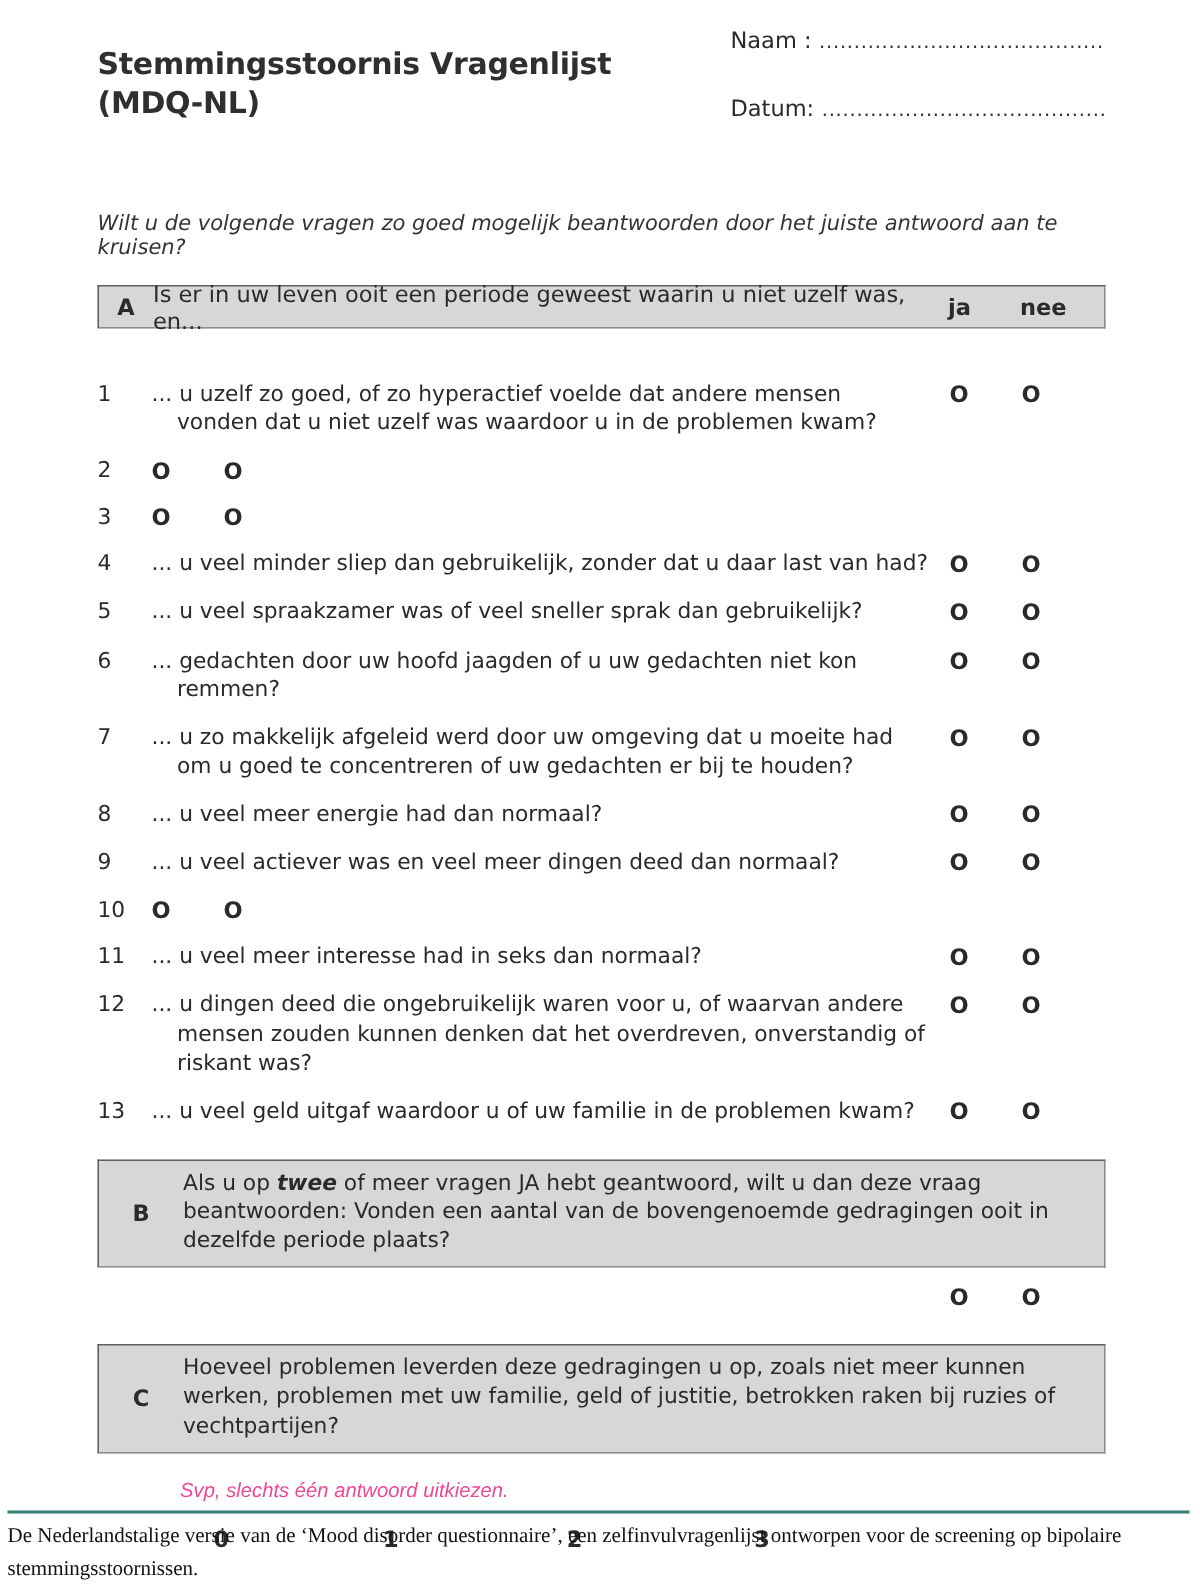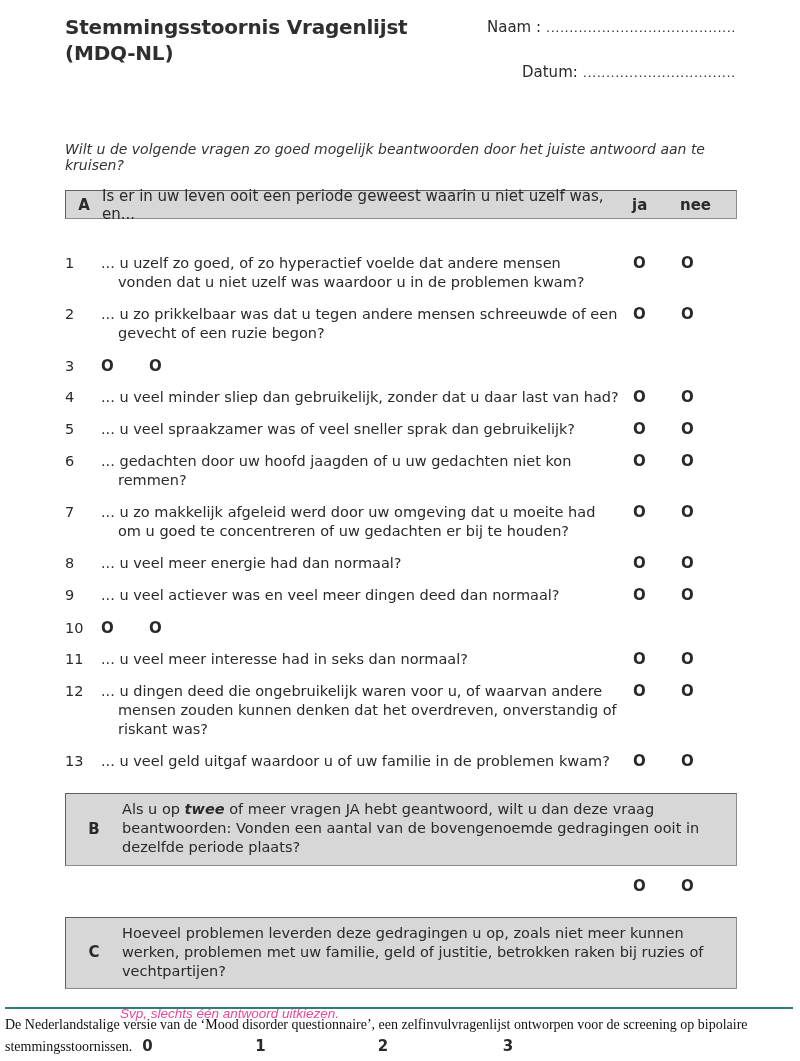--- a/index.html
+++ b/index.html
@@ -10,25 +10,25 @@
   *{box-sizing:border-box;}
   html,body{margin:0;padding:0;}
   body{
     width:800px;height:1061px;overflow:hidden;position:relative;
     background:#ffffff;color:var(--ink);
     font-family:"DejaVu Sans", sans-serif;
   }
   .content{padding:14px 63px 0 65px;}
 
   
-  .hdr{display:flex;justify-content:space-between;align-items:flex-start;}
+  .hdr{display:flex;justify-content:space-between;align-items:flex-end;}
   .title{font-size:20px;font-weight:bold;line-height:1.3;color:#2f2f2f;letter-spacing:-0.2px;}
   .fields{width:250px;padding-top:4px;font-size:15px;}
   .field-row{display:flex;align-items:baseline;white-space:nowrap;}
-  .field-row + .field-row{margin-top:27px;margin-left:35px;}
+  .field-row + .field-row{margin-top:27px;}
   .field-label{margin-right:5px;}
   .dots{font-size:13px;letter-spacing:0.5px;overflow:hidden;color:#333;}
 
   
   .instruction{margin-top:60px;font-style:italic;font-size:14px;color:#333;}
 
   
   .form{width:672px;margin-top:17px;font-size:14.5px;}
   .abar{
     margin-top:0;display:flex;align-items:center;height:29px;
@@ -115,21 +115,20 @@
 
     <div class="qlist">
         <div class="qrow">
         <span class="qnum">1</span>
         <span class="qtext">... u uzelf zo goed, of zo hyperactief voelde dat andere mensen vonden dat u niet uzelf was waardoor u in de problemen kwam?</span>
         <span class="col-ja opt">O</span>
         <span class="col-nee opt">O</span>
       </div>
         <div class="qrow">
         <span class="qnum">2</span>
-        <span class="qtext">... u zo prikkelbaar was dat u tegen andere mensen schreeuwde of een gevecht of een ruzie begon?</span>
         <span class="col-ja opt">O</span>
         <span class="col-nee opt">O</span>
       </div>
         <div class="qrow">
         <span class="qnum">3</span>
         <span class="col-ja opt">O</span>
         <span class="col-nee opt">O</span>
       </div>
         <div class="qrow">
         <span class="qnum">4</span>

